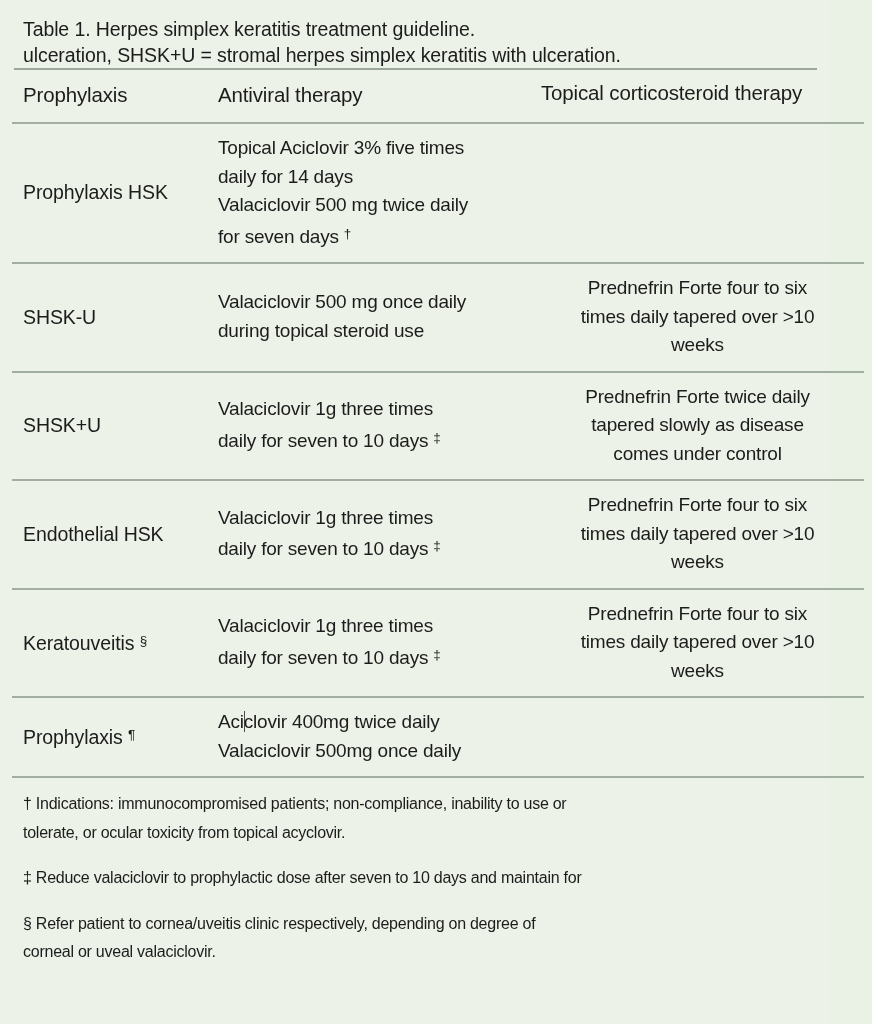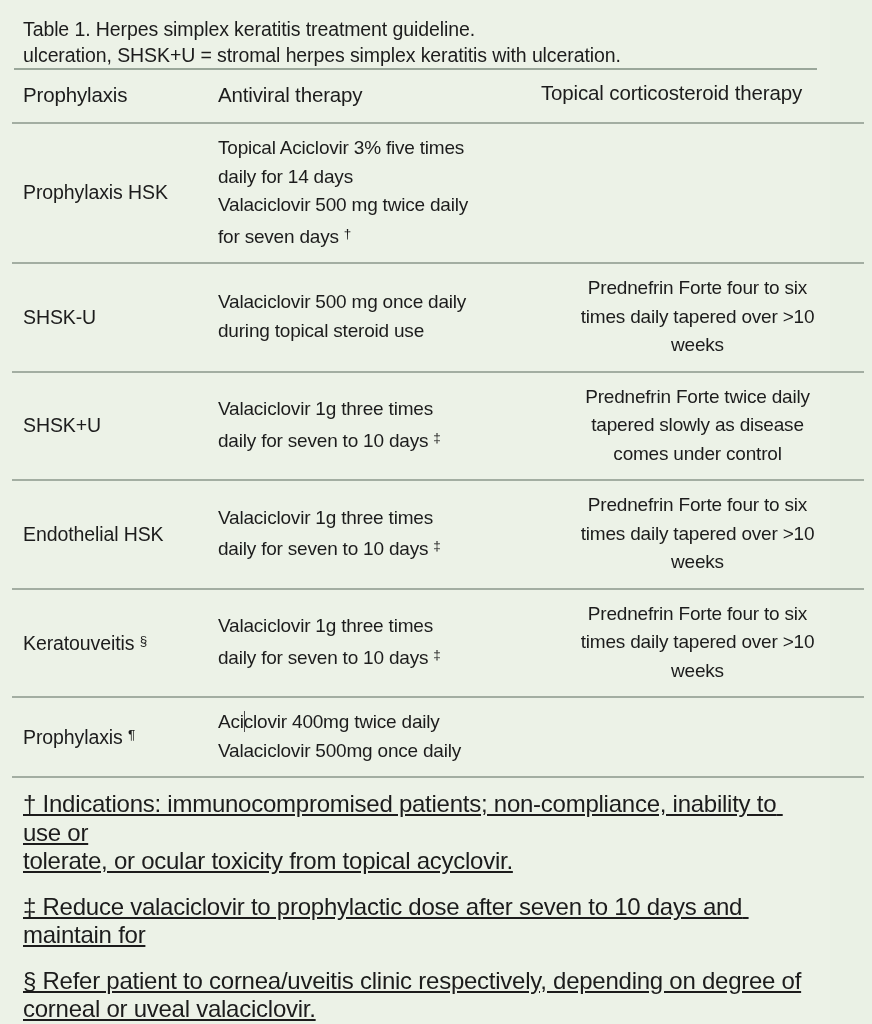--- a/index.html
+++ b/index.html
@@ -88,24 +88,23 @@
 
   .rowsep td {
     height: 0;
     padding: 0 !important;
     border-top: 2px solid #a3aea2;
   }
 
   
   .notes {
     padding: 12px 10px 0 11px;
-    font-size: 24px;
+    font-size: 16px;
     line-height: 28.5px;
     letter-spacing: -0.25px;
-    text-decoration: underline;
   }
   .note { margin: 0 0 17px 0; }
   .note:last-child { margin-bottom: 0; }
   .note .ln { display: block; white-space: pre-wrap; }
 
   
   .caret {
     display: inline-block;
     width: 1px;
     height: 21px;

